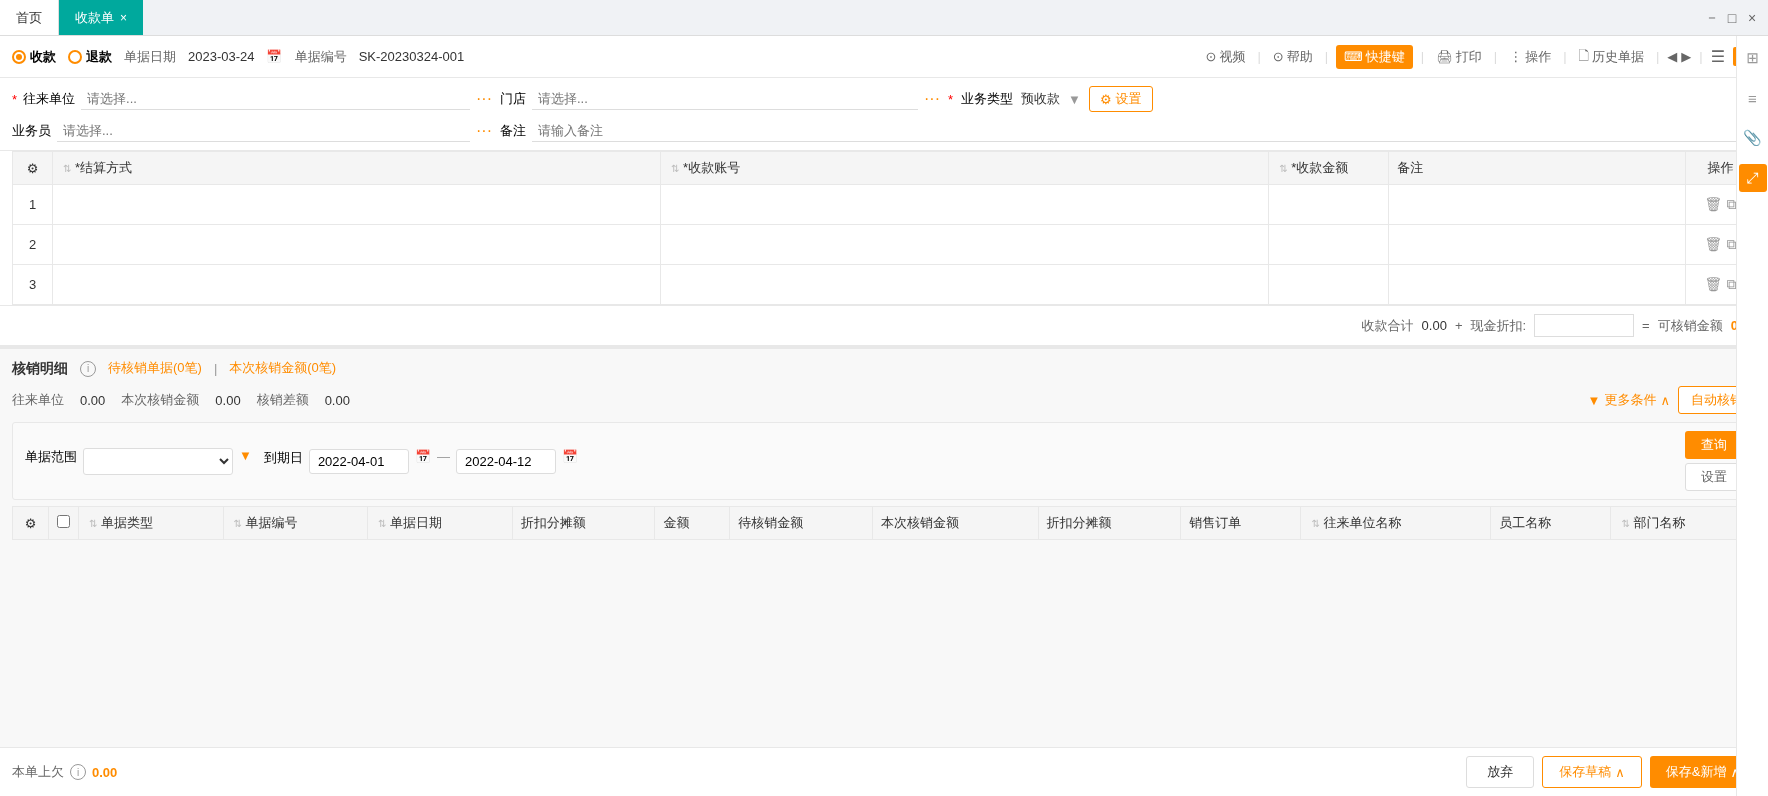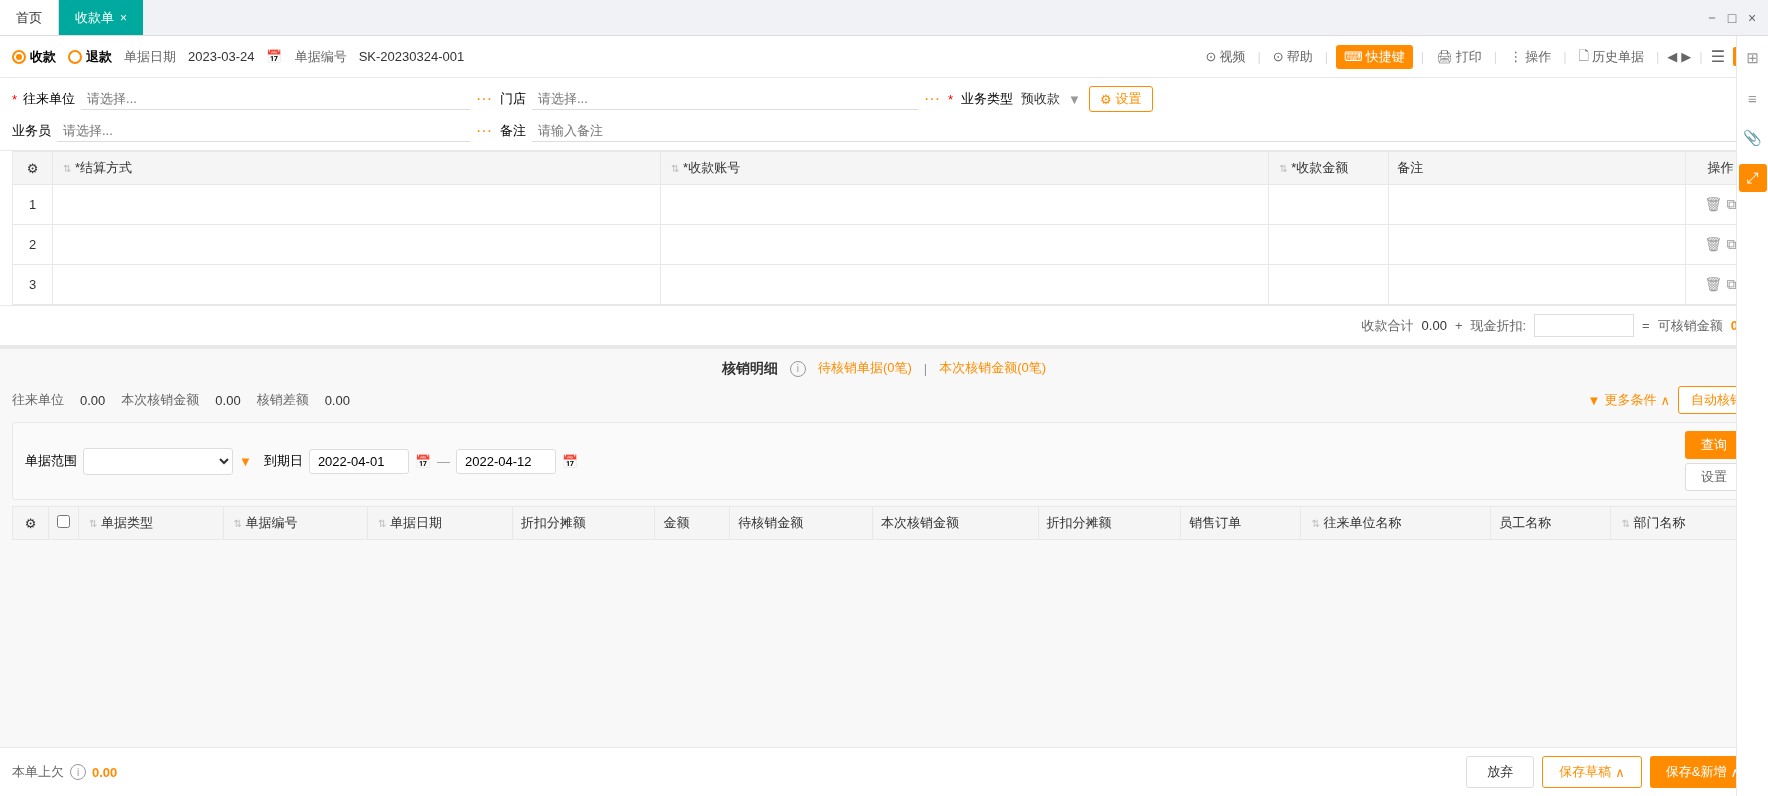--- a/index.html
+++ b/index.html
@@ -79,39 +79,39 @@
     .action-icon { cursor: pointer; color: #999; font-size: 14px; }
     
     
     .table-footer {
       display: flex; align-items: center; justify-content: flex-end;
       padding: 8px 12px; gap: 8px; border-top: 1px solid #e8e8e8; color: #666;
     }
     .footer-value { color: #333; }
     .footer-orange { color: #ff8c00; font-weight: bold; }
     .footer-input { border: 1px solid #ddd; padding: 3px 6px; width: 100px; outline: none; }
-    .verify-header { display: flex; align-items: center; gap: 12px; margin-bottom: 8px; justify-content: center; }
+    .verify-header { display: flex; align-items: center; gap: 12px; margin-bottom: 8px; }
     .verify-title { font-size: 14px; font-weight: bold; color: #333; }
     .info-icon { width: 16px; height: 16px; border-radius: 50%; border: 1px solid #999; display: inline-flex; align-items: center; justify-content: center; font-size: 10px; color: #999; cursor: pointer; }
     .tab-link { color: #ff8c00; cursor: pointer; border-bottom: 1px solid transparent; }
     
     .verify-stats { display: flex; align-items: center; gap: 16px; margin-bottom: 8px; color: #666; }
     .stat-label { }
     .stat-val { color: #333; }
     .more-conditions { color: #ff8c00; cursor: pointer; display: flex; align-items: center; gap: 4px; }
     .auto-verify-btn {
       background: #fff; border: 1px solid #ff8c00; color: #ff8c00;
       padding: 4px 12px; border-radius: 3px; cursor: pointer;
     }
     
     .filter-row {
       display: flex; align-items: center; gap: 12px; padding: 8px 12px;
       border: 1px solid #e8e8e8; border-radius: 3px; margin-bottom: 6px; background: #fafafa;
     }
-    .filter-field { display: flex; align-items: center; gap: 6px; }
+    .filter-field { display: flex; align-items: flex-start; gap: 6px; }
     .filter-select {
       border: 1px solid #ddd; padding: 4px 8px; border-radius: 3px;
       min-width: 150px; background: #fff; color: #333; outline: none;
     }
     .date-input {
       border: 1px solid #ddd; padding: 4px 8px; border-radius: 3px; width: 100px; outline: none;
     }
     .date-icon { color: #999; cursor: pointer; }
     .date-separator { color: #999; }
     .query-btn {

